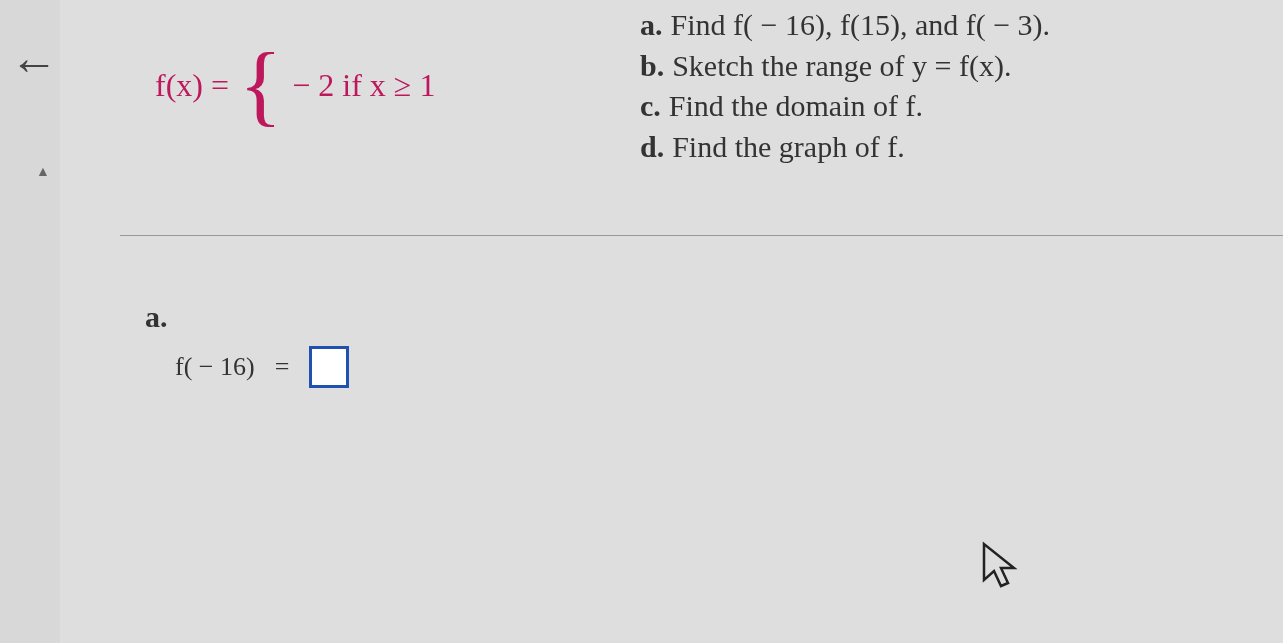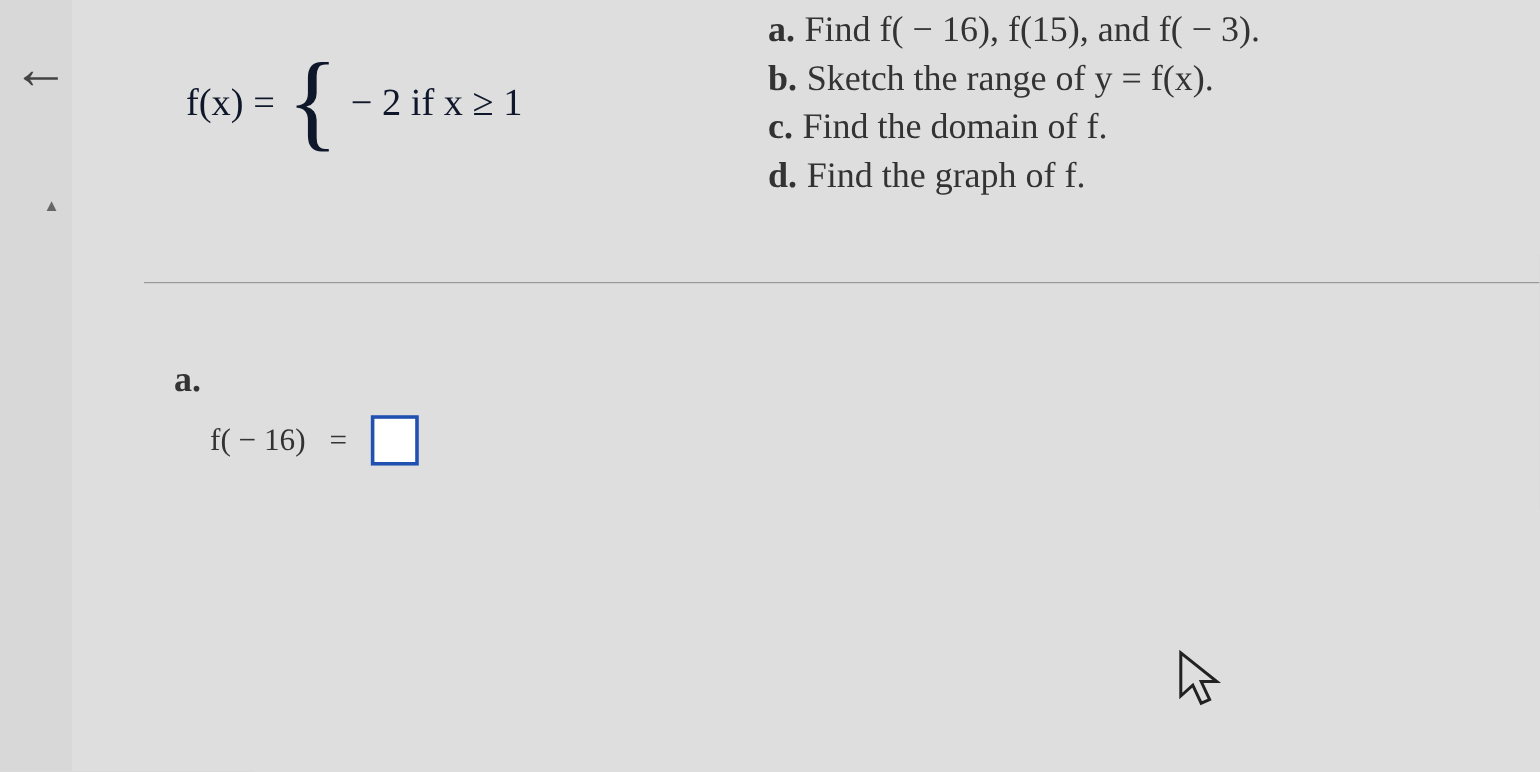--- a/index.html
+++ b/index.html
@@ -44,21 +44,21 @@
       top: 0;
       right: 0;
       height: 643px;
       background: #dedede;
     }
     .function-def {
       position: absolute;
       left: 95px;
       top: 40px;
       font-size: 32px;
-      color: #0f172a;
+      color: #be185d;
       font-family: 'Times New Roman', serif;
       display: flex;
       align-items: center;
     }
     .function-label {
       margin-right: 10px;
     }
     .brace {
       font-size: 90px;
       line-height: 90px;

